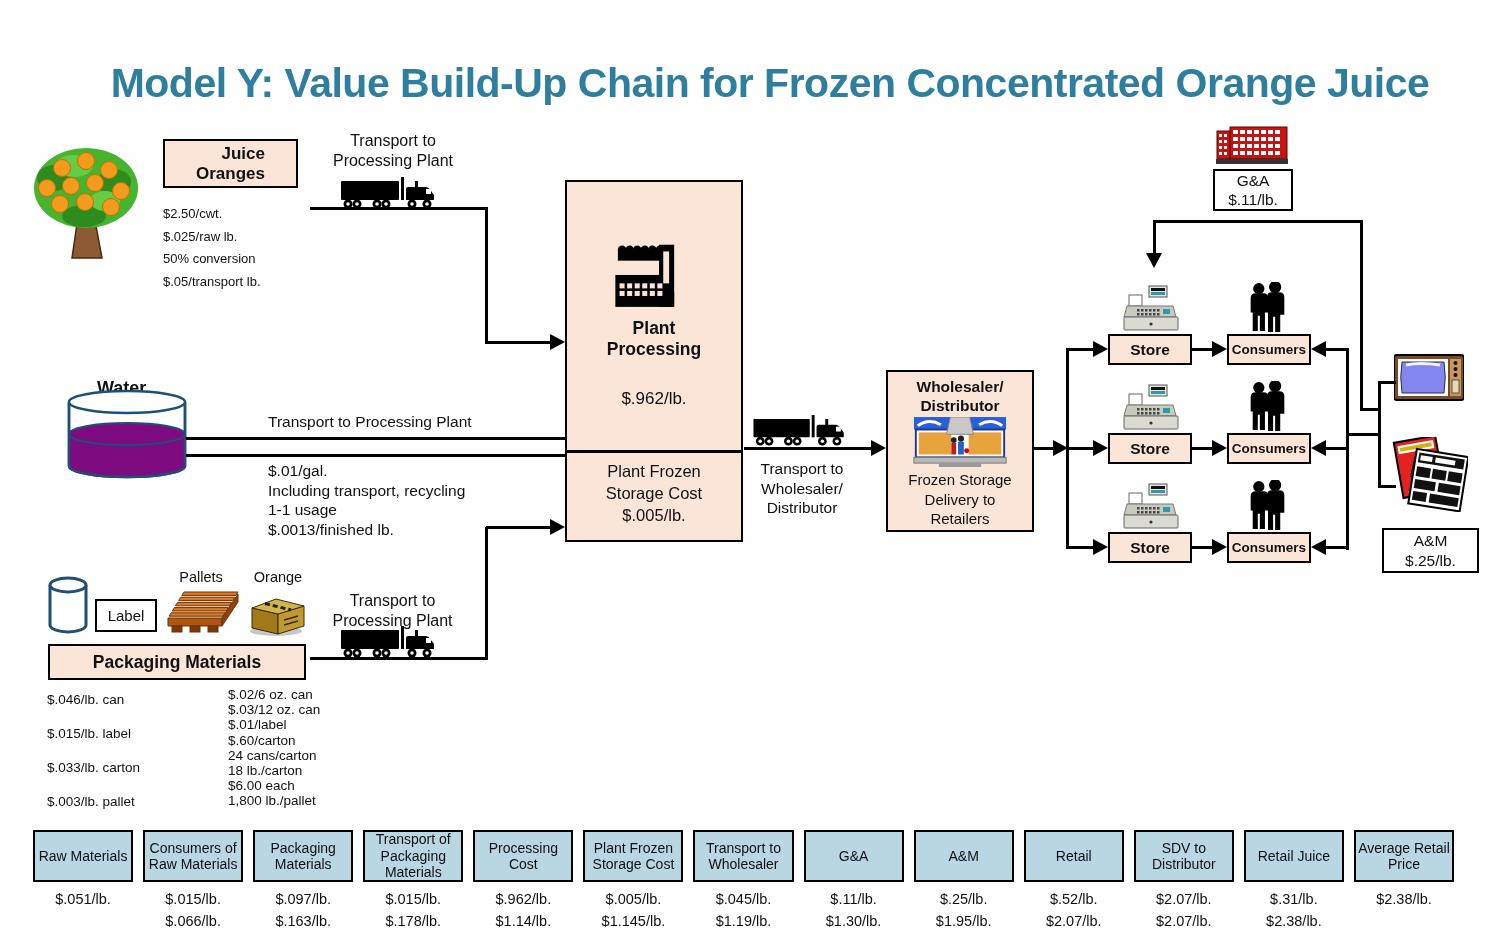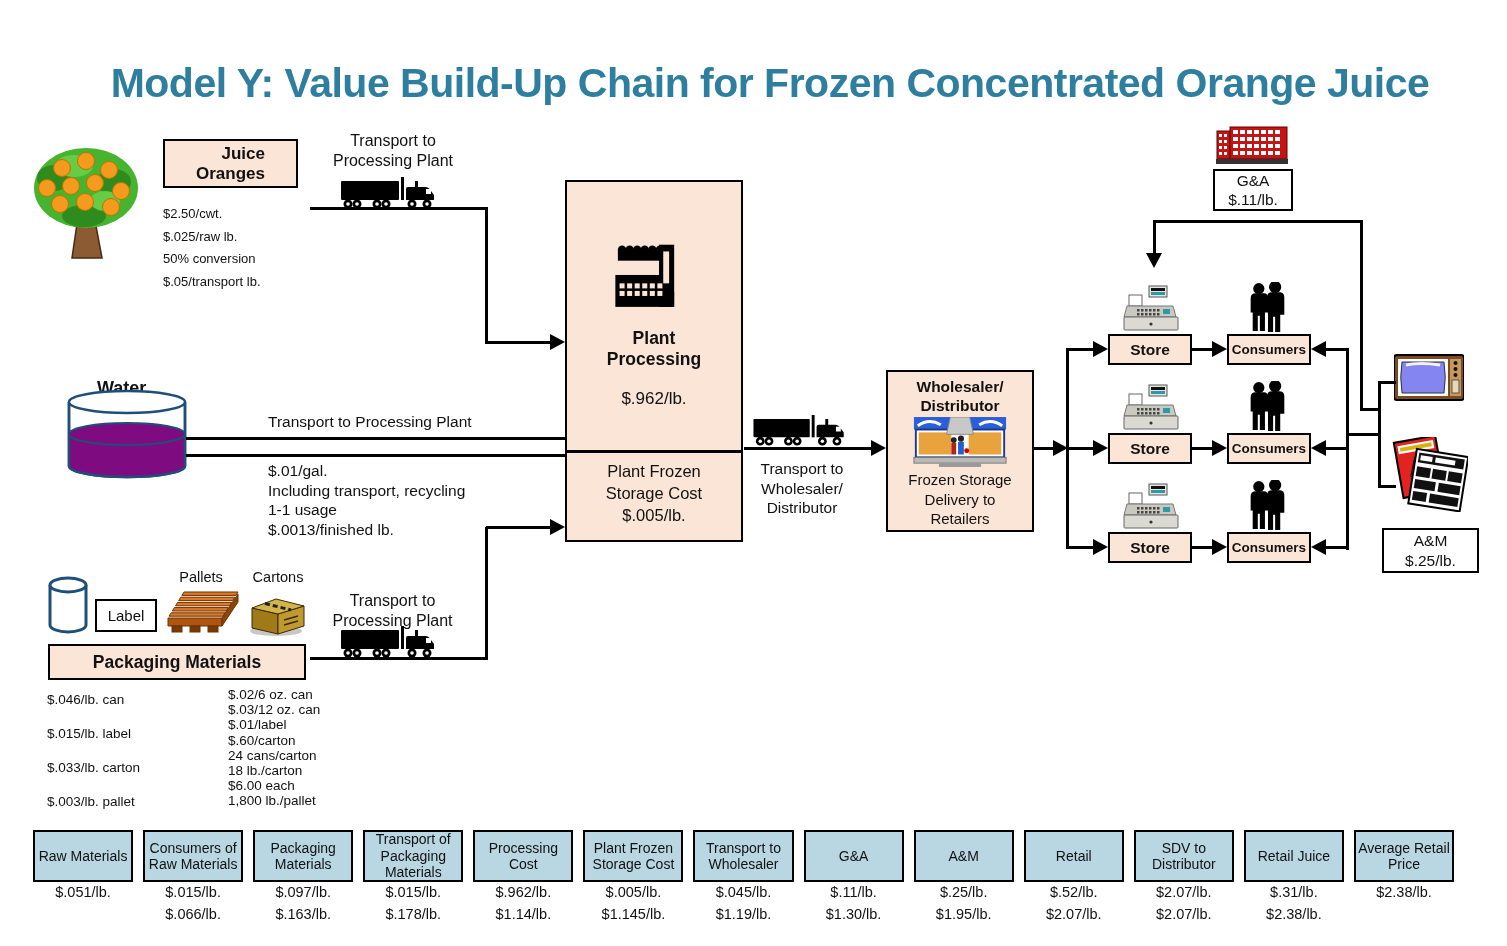--- a/index.html
+++ b/index.html
@@ -19,21 +19,21 @@
   .ah.r{border-top:8px solid transparent;border-bottom:8px solid transparent;border-left:15px solid #000}
   .ah.l{border-top:8px solid transparent;border-bottom:8px solid transparent;border-right:15px solid #000}
   .ah.d{border-left:8px solid transparent;border-right:8px solid transparent;border-top:15px solid #000}
   #title{position:absolute;left:45px;top:60px;width:1450px;text-align:center;
          font-size:41px;font-weight:bold;color:#2E7F9F;letter-spacing:-.5px}
   .small{font-size:13px;line-height:22.5px}
   #bottom-row{position:absolute;left:33px;top:830px;width:1421px;display:flex;gap:10px}
   .bi{flex:1;display:flex;flex-direction:column}
   .bbox{height:52px;background:#B9D7E2;border:2.5px solid #000;display:flex;align-items:center;
         justify-content:center;text-align:center;font-size:14px;line-height:16.5px;padding:0 2px;box-sizing:border-box}
-  .bvals{margin-top:0;text-align:center;font-size:14.5px;line-height:21.5px}
+  .bvals{margin-top:7px;text-align:center;font-size:14.5px;line-height:21.5px}
   svg{display:block}
 </style>
 </head>
 <body>
 
 <div id="stage">
 
   <div id="title">Model Y: Value Build-Up Chain for Frozen Concentrated Orange Juice</div>
 
   <div class="abs" style="left:32px;top:146px">
@@ -148,21 +148,21 @@
         <polygon points="5.2,24.8 59.2,24.8 57.1,28.2 3.1,28.2" fill="#E07820"></polygon>
         <polygon points="2,30 56,30 56,38 2,38" fill="#B05510"></polygon>
         <polygon points="56,30 72,6 72,14 56,38" fill="#8A4508"></polygon>
         <rect x="6" y="38" width="10" height="6" fill="#7A3A05"></rect>
         <rect x="24" y="38" width="10" height="6" fill="#7A3A05"></rect>
         <rect x="42" y="38" width="10" height="6" fill="#7A3A05"></rect>
       </g>
     </svg>
   </div>
 
-  <div class="abs c" style="left:246px;top:569px;width:64px;font-size:14.5px">Cartons</div>
+  <div class="abs c" style="left:246px;top:569px;width:64px;font-size:14.5px">Orange</div>
   <div class="abs" style="left:246px;top:586px">
     <svg width="62" height="50" viewBox="0 0 62 50">
       <ellipse cx="30" cy="45" rx="26" ry="5" fill="#999" opacity="0.55"></ellipse>
       <polygon points="6,22 32,28 32,48 6,42" fill="#A07A18" stroke="#3a2a00" stroke-width="1"></polygon>
       <polygon points="32,28 58,20 58,40 32,48" fill="#C09A30" stroke="#3a2a00" stroke-width="1"></polygon>
       <polygon points="6,22 30,13 58,20 32,28" fill="#D2B44A" stroke="#3a2a00" stroke-width="1"></polygon>
       <line x1="19" y1="17.5" x2="45" y2="24" stroke="#222" stroke-width="3" stroke-dasharray="5,3"></line>
       <line x1="38" y1="34" x2="52" y2="30" stroke="#3a2a00" stroke-width="1.5"></line>
       <line x1="38" y1="39" x2="52" y2="35" stroke="#3a2a00" stroke-width="1.5"></line>
     </svg>
@@ -249,21 +249,21 @@
         <rect x="9" y="63" width="6" height="6"></rect>
           <rect x="18" y="63" width="6" height="6"></rect>
           <rect x="27" y="63" width="6" height="6"></rect>
         <rect x="36" y="63" width="6" height="6"></rect>
           <rect x="45" y="63" width="6" height="6"></rect>
           <rect x="54" y="63" width="6" height="6"></rect>
       </g>
     </svg>
   </div>
 
-  <div class="abs c b pre" style="left:565px;top:328px;width:178px;font-size:17.5px;line-height:21px">Plant
+  <div class="abs c b pre" style="left:565px;top:318px;width:178px;font-size:17.5px;line-height:21px">Plant
 Processing</div>
   <div class="abs c" style="left:565px;top:389px;width:178px;font-size:17px">$.962/lb.</div>
   <div class="abs c pre" style="left:565px;top:460px;width:178px;font-size:16.5px;line-height:22px">Plant Frozen
 Storage Cost
 $.005/lb.</div>
 
   <div class="lnh" style="left:744px;top:447px;width:128px"></div>
   <div class="ah r" style="left:871px;top:440px"></div>
 
   <div class="abs" style="left:752px;top:415px">

